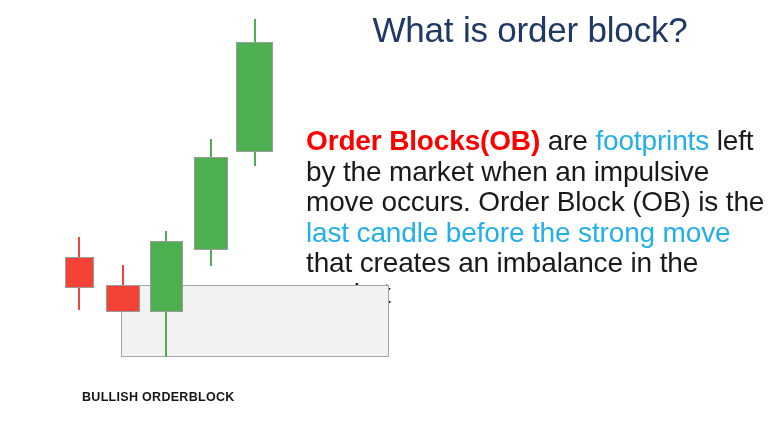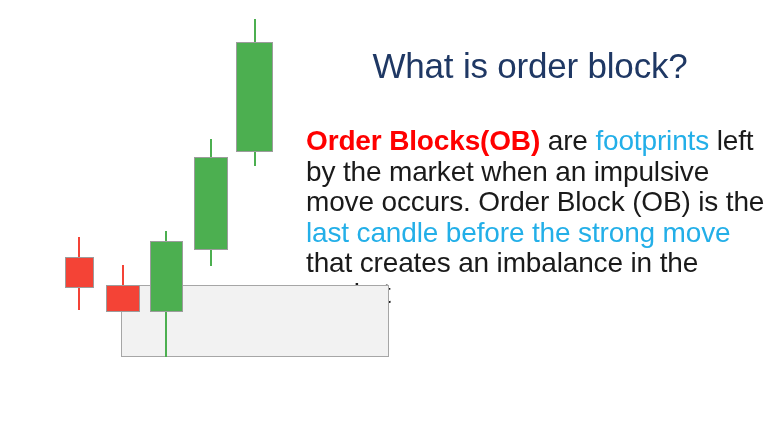--- a/index.html
+++ b/index.html
@@ -23,21 +23,20 @@
     top: 8px;
     width: 460px;
     text-align: center;
     font-family: "Liberation Sans", sans-serif;
     font-size: 35px;
     font-weight: 400;
     color: #1F3864;
     letter-spacing: -0.2px;
     line-height: 1.25;
     white-space: nowrap;
-    margin-top: 36px;
   }
 
   
   #body-text {
     position: absolute;
     left: 306px;
     top: 126px;
     width: 460px;
     font-family: "Liberation Sans", sans-serif;
     font-size: 28px;
@@ -154,13 +153,14 @@
     <div class="body" id="b5" style="left: 236px; top: 42px; width: 37px; height: 110px;"></div>
   </div>
 
   <div class="candle down z-wicktop">
     <div class="wick" id="w2t" style="left: 122px; top: 265px; width: 2px; height: 20px;"></div>
   </div>
   <div class="candle up z-wicktop">
     <div class="wick" id="w3t" style="left: 165px; top: 231px; width: 2px; height: 10px;"></div>
   </div>
 
+  <div id="chart-caption">BULLISH ORDERBLOCK</div>
 </div>
 
 </body></html>

